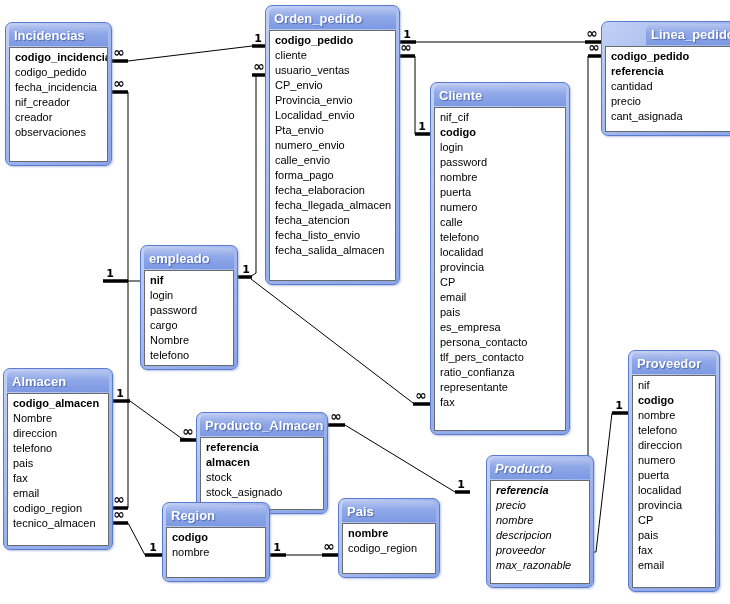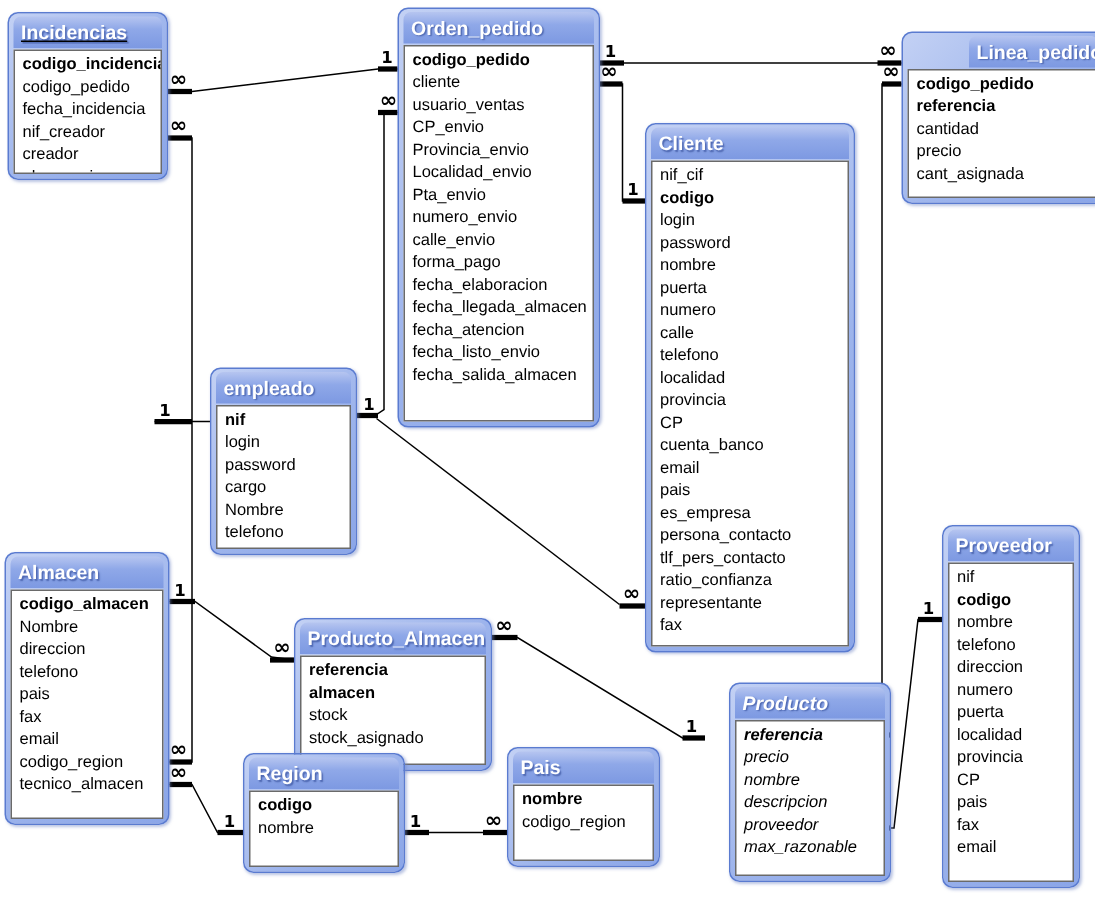--- a/index.html
+++ b/index.html
@@ -93,21 +93,21 @@
       <line x1="328" y1="425" x2="345" y2="425" stroke="#000000" stroke-width="3.5"></line>
       <line x1="455" y1="492" x2="470" y2="492" stroke="#000000" stroke-width="3.5"></line>
       <text x="336" y="421" text-anchor="middle" class="rel-label many">∞</text>
       <text x="461" y="488" text-anchor="middle" class="rel-label one">1</text>
       <polyline points="578,552 596,552 612,413 628,413" fill="none" stroke="#000000" stroke-width="1"></polyline>
       <line x1="578" y1="552" x2="594" y2="552" stroke="#000000" stroke-width="3.5"></line>
       <line x1="612" y1="413" x2="628" y2="413" stroke="#000000" stroke-width="3.5"></line>
       <text x="584" y="548" text-anchor="middle" class="rel-label many">∞</text>
       <text x="619" y="409" text-anchor="middle" class="rel-label one">1</text>
     </svg>
-<div class="table-box" style="left: 5px; top: 8px; width: 107px; height: 112px; text-decoration: underline;">
+<div class="table-box" style="left: 5px; top: 22px; width: 107px; height: 144px;">
       <div class="table-header">Incidencias</div>
       <div class="table-fields">
         <div class="field-row pk">codigo_incidencia</div>
         <div class="field-row">codigo_pedido</div>
         <div class="field-row">fecha_incidencia</div>
         <div class="field-row">nif_creador</div>
         <div class="field-row">creador</div>
         <div class="field-row">observaciones</div>
       </div>
     </div>
@@ -149,21 +149,20 @@
         <div class="field-row">login</div>
         <div class="field-row">password</div>
         <div class="field-row">nombre</div>
         <div class="field-row">puerta</div>
         <div class="field-row">numero</div>
         <div class="field-row">calle</div>
         <div class="field-row">telefono</div>
         <div class="field-row">localidad</div>
         <div class="field-row">provincia</div>
         <div class="field-row">CP</div>
-        <div class="field-row">cuenta_banco</div>
         <div class="field-row">email</div>
         <div class="field-row">pais</div>
         <div class="field-row">es_empresa</div>
         <div class="field-row">persona_contacto</div>
         <div class="field-row">tlf_pers_contacto</div>
         <div class="field-row">ratio_confianza</div>
         <div class="field-row">representante</div>
         <div class="field-row">fax</div>
       </div>
     </div>

